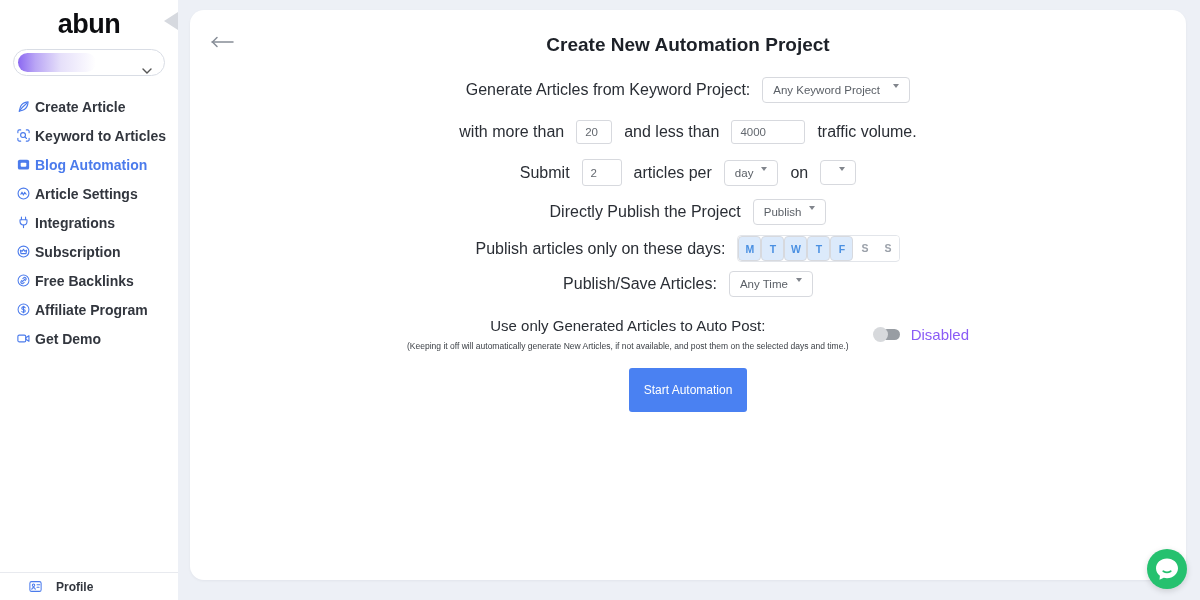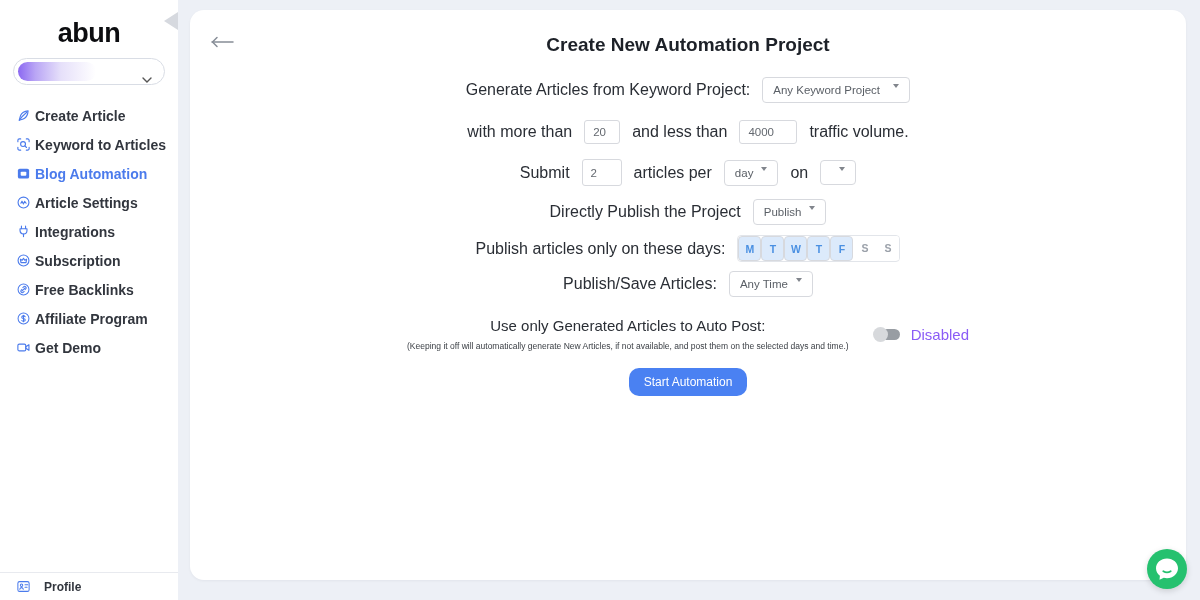--- a/index.html
+++ b/index.html
@@ -11,21 +11,21 @@
     overflow:hidden;
     color:#2b2f36;
   }
   
   .sidebar {
     position:absolute; left:0; top:0; width:178px; height:600px;
     background:#ffffff;
     display:flex; flex-direction:column;
   }
   .logo {
-    text-align:center; padding-top:18px;
+    text-align:center; padding-top:9px;
     font-size:27px; font-weight:800; letter-spacing:-0.5px; color:#0c0d10;
   }
   .ws-pill {
     margin:9px 13px 0 13px; height:27px;
     border:1px solid #d9dde5; border-radius:14px; background:#fff;
     display:flex; align-items:center; justify-content:space-between;
     padding:0 12px 0 4px; cursor:pointer;
   }
   .ws-blob {
     width:78px; height:19px; border-radius:10px;
@@ -35,21 +35,21 @@
   .menu-item {
     height:29px; display:flex; align-items:center; gap:4px;
     padding-left:16px; cursor:pointer;
     font-size:14px; font-weight:600; color:#32363e;
   }
   .menu-item .mi-icon { width:15px; height:15px; color:#4b7bec; display:flex; }
   .menu-item .mi-icon svg { width:15px; height:15px; }
   .menu-item.active { color:#4b7bec; }
   .profile-row {
     border-top:1px solid #e8eaef; height:28px;
-    display:flex; align-items:center; gap:13px; padding-left:16px;
+    display:flex; align-items:center; gap:13px; padding-left:28px;
     font-size:12px; font-weight:600; color:#32363e; cursor:pointer;
   }
   .profile-row .mi-icon { width:15px; height:15px; color:#4b7bec; display:flex; }
   .profile-row .mi-icon svg { width:15px; height:15px; }
   
   .collapse-tri {
     position:absolute; left:164px; top:12px; width:0; height:0; cursor:pointer;
     border-top:9px solid transparent; border-bottom:9px solid transparent;
     border-right:14px solid #d6d9df;
   }
@@ -81,21 +81,21 @@
     width:0; height:0;
     border-left:3.5px solid transparent; border-right:3.5px solid transparent;
     border-top:4px solid #81858c;
   }
   .tin {
     border:1px solid #d7d9de; border-radius:3px; background:#fff;
     padding:5px 8px; font-size:11.5px; color:#63686f;
     font-family:"Liberation Sans", sans-serif;
   }
   .tin.w20 { width:36px; }
-  .tin.w4000 { width:58px; }
+  .tin.w4000 { width:74px; }
   .tin.w2 { width:40px; height:27px; }
   
   .r1 { margin-top:21px; }
   .r2 { margin-top:17px; }
   .r3 { margin-top:15px; }
   .r4 { margin-top:13px; }
   .r5 { margin-top:10px; }
   .r6 { margin-top:9px; }
   .r7 { margin-top:20px; gap:26px; }
   
@@ -121,21 +121,21 @@
   .toggle .knob {
     position:absolute; left:-2px; top:-2px; width:15px; height:15px;
     border-radius:50%; background:#d7d9dc;
   }
   .ap-state { font-size:15px; color:#8b5cf6; }
   
   .start-btn {
     margin-top:17px; border:none; cursor:pointer;
     background:#4a81f2; color:#fff; font-size:12px; font-weight:500;
     font-family:"Liberation Sans", sans-serif;
-    padding:7px 15px; border-radius:10px;
+    padding:15px 15px; border-radius:3px;
   }
   
   .chat-fab {
     position:absolute; right:13px; bottom:11px; width:40px; height:40px;
     border-radius:50%; background:#25c16f; cursor:pointer;
     display:flex; align-items:center; justify-content:center;
     box-shadow:0 2px 6px rgba(0,0,0,.15);
   }
 </style>
 </head>

